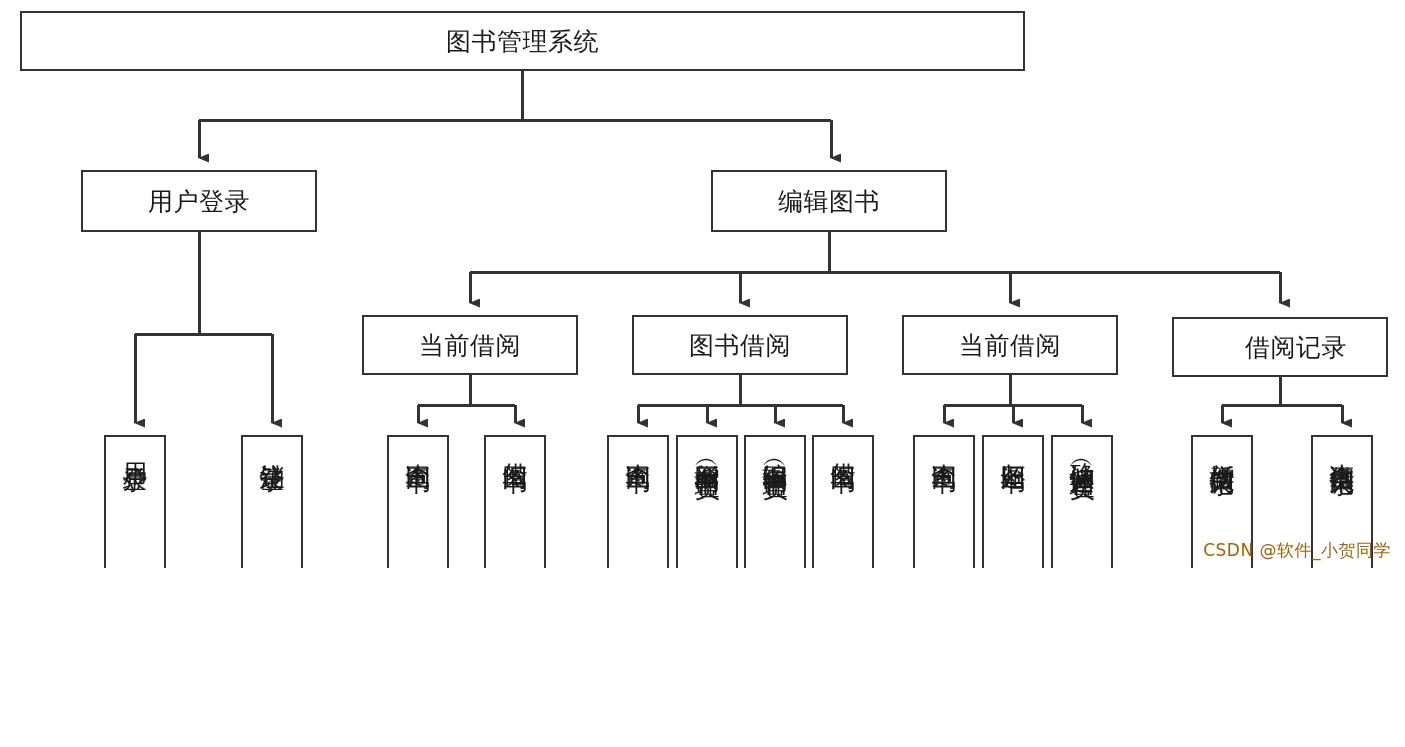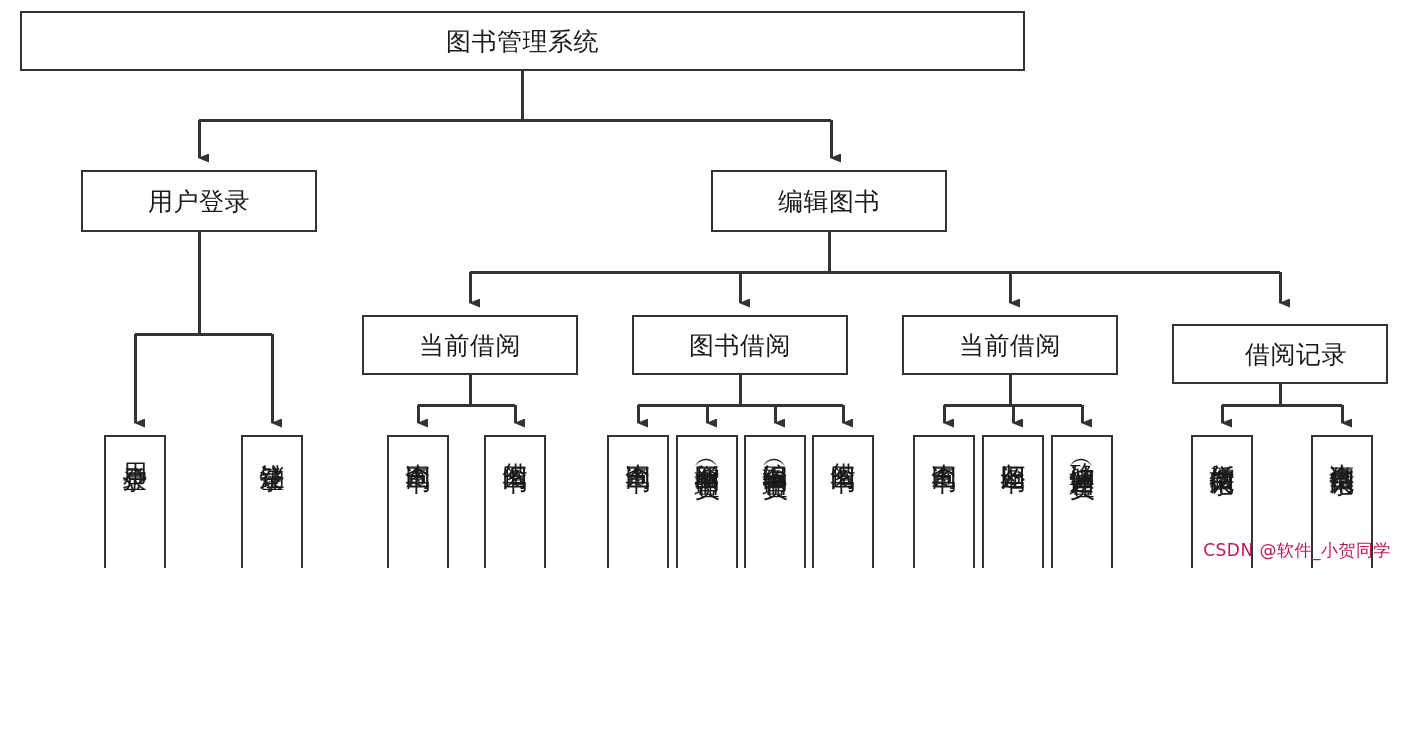--- a/index.html
+++ b/index.html
@@ -58,21 +58,21 @@
     letter-spacing: 2px;
   }
   .node.root .node-label {
     font-size: 25px;
   }
   #watermark {
     position: absolute;
     right: 14px;
     bottom: 6px;
     font-size: 17px;
-    color: #be185d;
+    color: #a16207;
     letter-spacing: 0.5px;
     z-index: 5;
     white-space: nowrap;
   }
 </style>
 </head>
 <body>
 
 <div id="diagram-canvas">
 
@@ -139,21 +139,21 @@
 
   <div class="node horizontal" style="left:362px; top:315px; width:216px; height:60px;">
     <span class="node-label">当前借阅</span>
   </div>
   <div class="node horizontal" style="left:902px; top:315px; width:216px; height:60px;">
     <span class="node-label">当前借阅</span>
   </div>
   <div class="node horizontal" style="left:632px; top:315px; width:216px; height:60px;">
     <span class="node-label">图书借阅</span>
   </div>
-  <div class="node horizontal" style="left:1172px; top:324px; width:216px; height:60px;padding-left:32px;">
+  <div class="node horizontal" style="left:1172px; top:317px; width:216px; height:60px;padding-left:32px;">
     <span class="node-label">借阅记录</span>
   </div>
 
   <div class="node vertical" style="left:104px; top:435px; width:62px; height:300px;">
     <span class="node-label">用户登录</span>
   </div>
   <div class="node vertical" style="left:241px; top:435px; width:62px; height:300px;">
     <span class="node-label">注销登录</span>
   </div>
   <div class="node vertical" style="left:387px; top:435px; width:62px; height:300px;">

